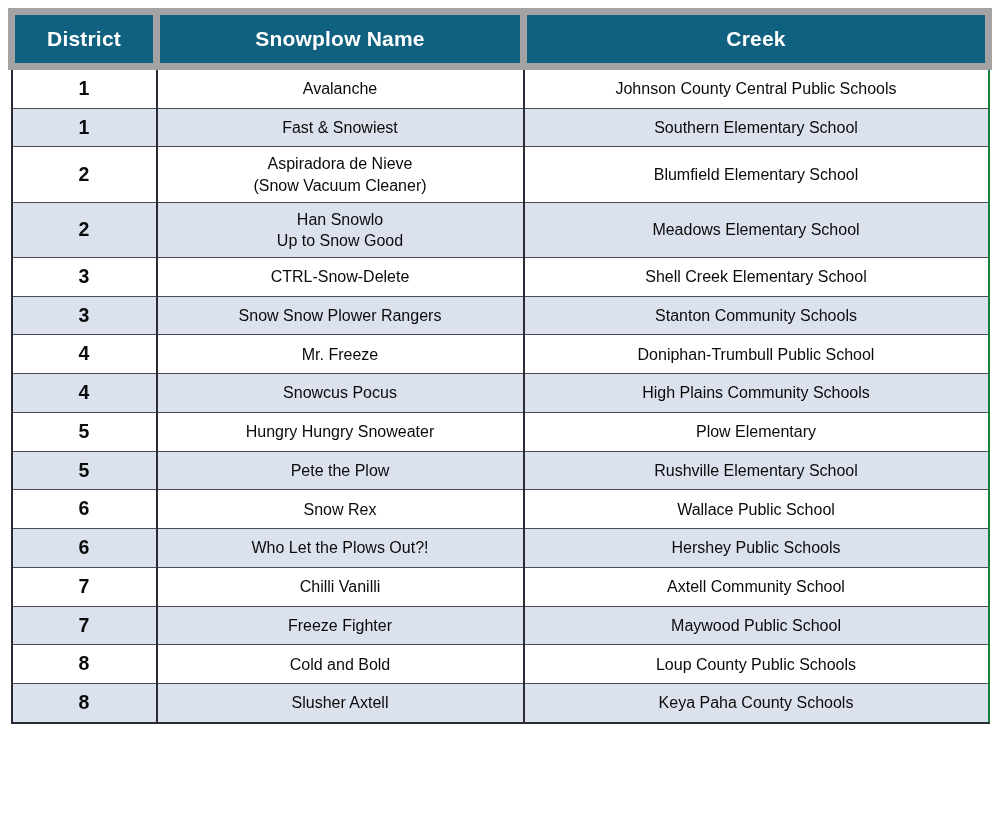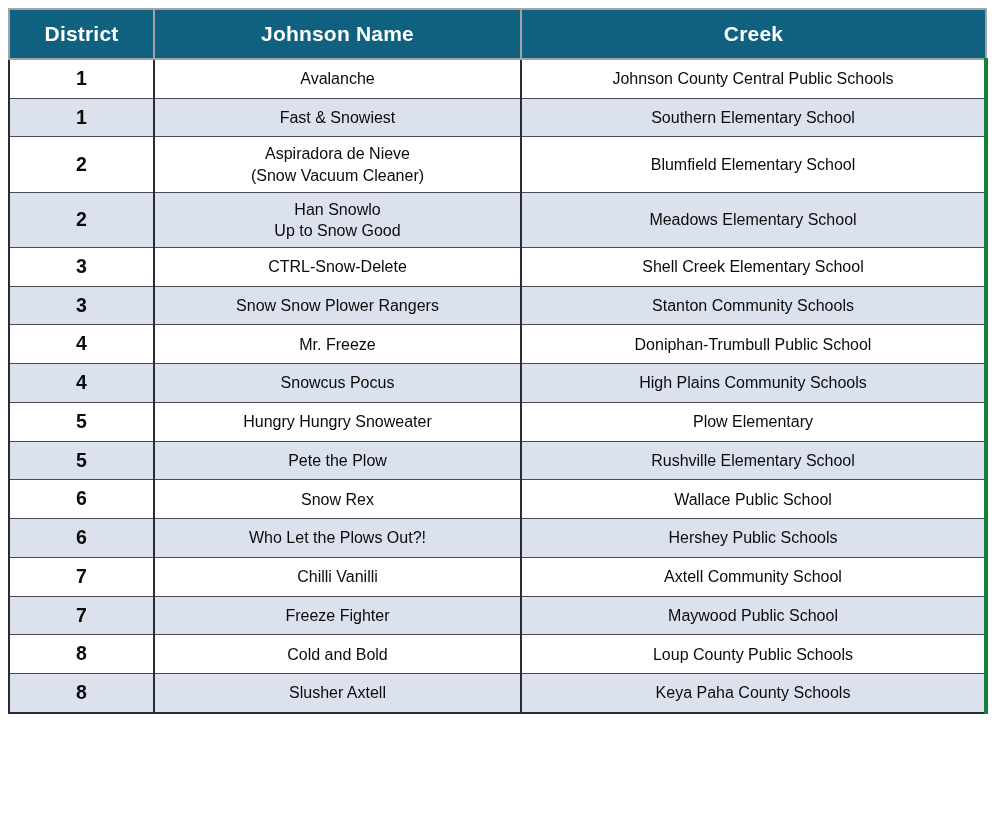--- a/index.html
+++ b/index.html
@@ -32,21 +32,21 @@
   table.snowplow-table col.col-school   { width: 465px; }
 
   thead th {
     background: #10607f;
     color: #ffffff;
     font-weight: bold;
     font-size: 21px;
     text-align: center;
     height: 44px;
     padding: 2px 6px;
-    border: 2px solid #a3a3a3;
+    border: 7px solid #a3a3a3;
     letter-spacing: 0.2px;
   }
   tbody td {
     border: 1px solid #4a4a58;
     border-left: 2px solid #2b2b38;
     border-right: 2px solid #2b2b38;
     text-align: center;
     font-size: 16px;
     color: #0b0b0b;
     padding: 6px 8px;
@@ -54,39 +54,39 @@
     vertical-align: middle;
   }
   tbody tr.row-odd td { background: #ffffff; }
   tbody tr.row-even td { background: #dbe2ee; }
 
   tbody td.cell-district {
     font-weight: bold;
     font-size: 19.5px;
   }
   tbody tr td:first-child { border-left: 2px solid #2b2b38; }
-  tbody tr td:last-child  { border-right: 4px solid #15803d; }
+  tbody tr td:last-child  { border-right: 2px solid #15803d; }
   tbody tr:last-child td  { border-bottom: 2px solid #2b2b38; }
 
   .multiline { white-space: pre-line; }
 </style>
 </head>
 <body>
 
 <div class="page">
   <table class="snowplow-table">
     <colgroup>
       <col class="col-district">
       <col class="col-name">
       <col class="col-school">
     </colgroup>
     <thead>
       <tr>
         <th>District</th>
-        <th>Johnson Name</th>
+        <th>Snowplow Name</th>
         <th>Creek</th>
       </tr>
     </thead>
     <tbody id="table-body">
         <tr class="row-odd">
           <td class="cell-district">1</td>
           <td class="cell-name multiline">Avalanche</td>
           <td class="cell-school">Johnson County Central Public Schools</td>
         </tr>
         <tr class="row-even">

